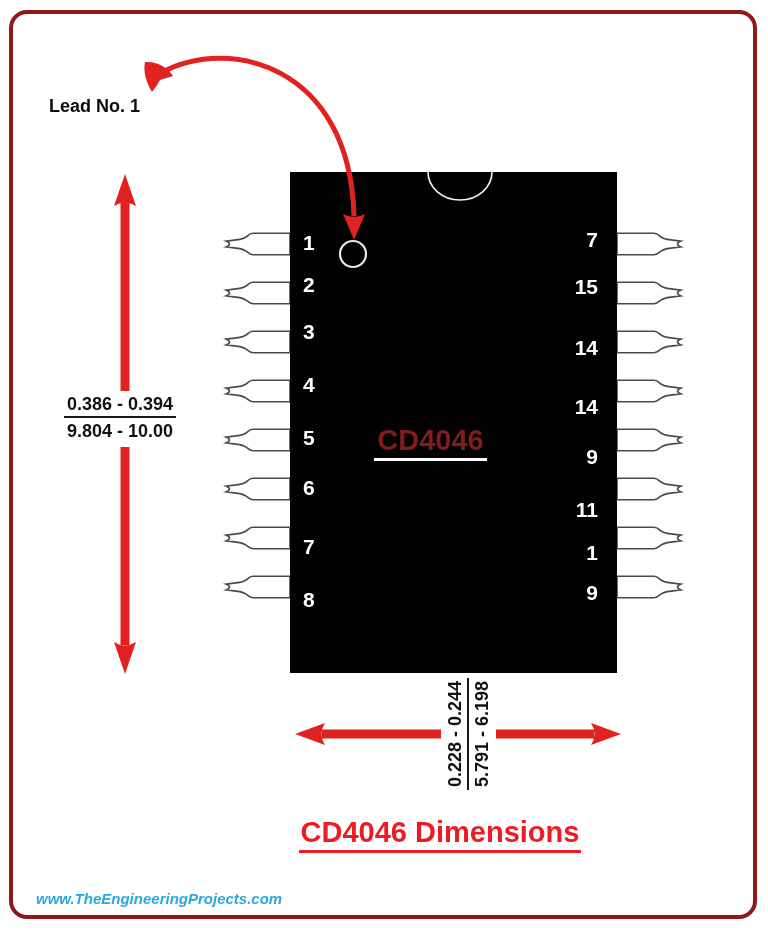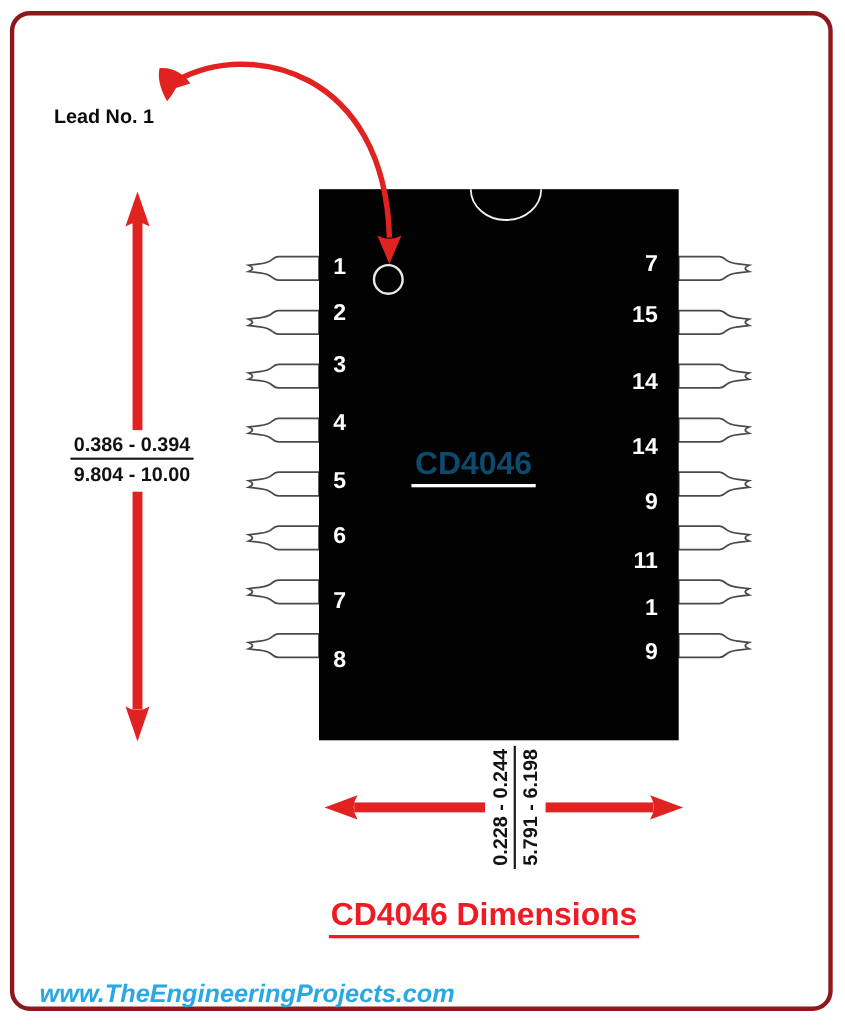--- a/index.html
+++ b/index.html
@@ -24,42 +24,42 @@
   }
   .dim-v { left:56px; top:393px; width:128px; }
   .dim-h {
     left:408px; top:710px; width:120px; height:48px;
     transform:rotate(-90deg);
   }
   .dim-top { display:inline-block; border-bottom:2px solid #1a1a1a; padding:0 3px 1px 3px; }
   .dim-bottom { display:block; padding-top:2px; }
 
   .chip-name {
-    position:absolute; left:290px; top:406px; width:281px;
-    text-align:center; color:#0c4a6e; font-size:29px; font-weight:bold;
+    position:absolute; left:290px; top:424px; width:281px;
+    text-align:center; color:#7f1d1d; font-size:29px; font-weight:bold;
   }
   .chip-name span { border-bottom:3px solid #ffffff; padding:0 3px 2px 3px; }
 
   .pin-num {
     position:absolute; color:#ffffff; font-size:21px; font-weight:bold;
     height:26px; line-height:26px;
   }
   .pin-num.l { left:303px; width:34px; text-align:left; }
   .pin-num.r { left:548px; width:50px; text-align:right; }
 
   .title {
     position:absolute; left:278px; top:816px; width:324px;
     text-align:center; font-size:29px; font-weight:bold; color:#ed1c24;
     white-space:nowrap;
   }
   .title span { border-bottom:3px solid #ed1c24; padding:0 2px 2px 2px; }
 
   .website {
     position:absolute; left:36px; top:890px;
-    font-size:23px; font-weight:bold; font-style:italic; color:#29a8e1;
+    font-size:15px; font-weight:bold; font-style:italic; color:#29a8e1;
     white-space:nowrap;
   }
 </style>
 </head>
 <body>
 
 <div id="stage">
 
   <div class="frame"></div>
 

